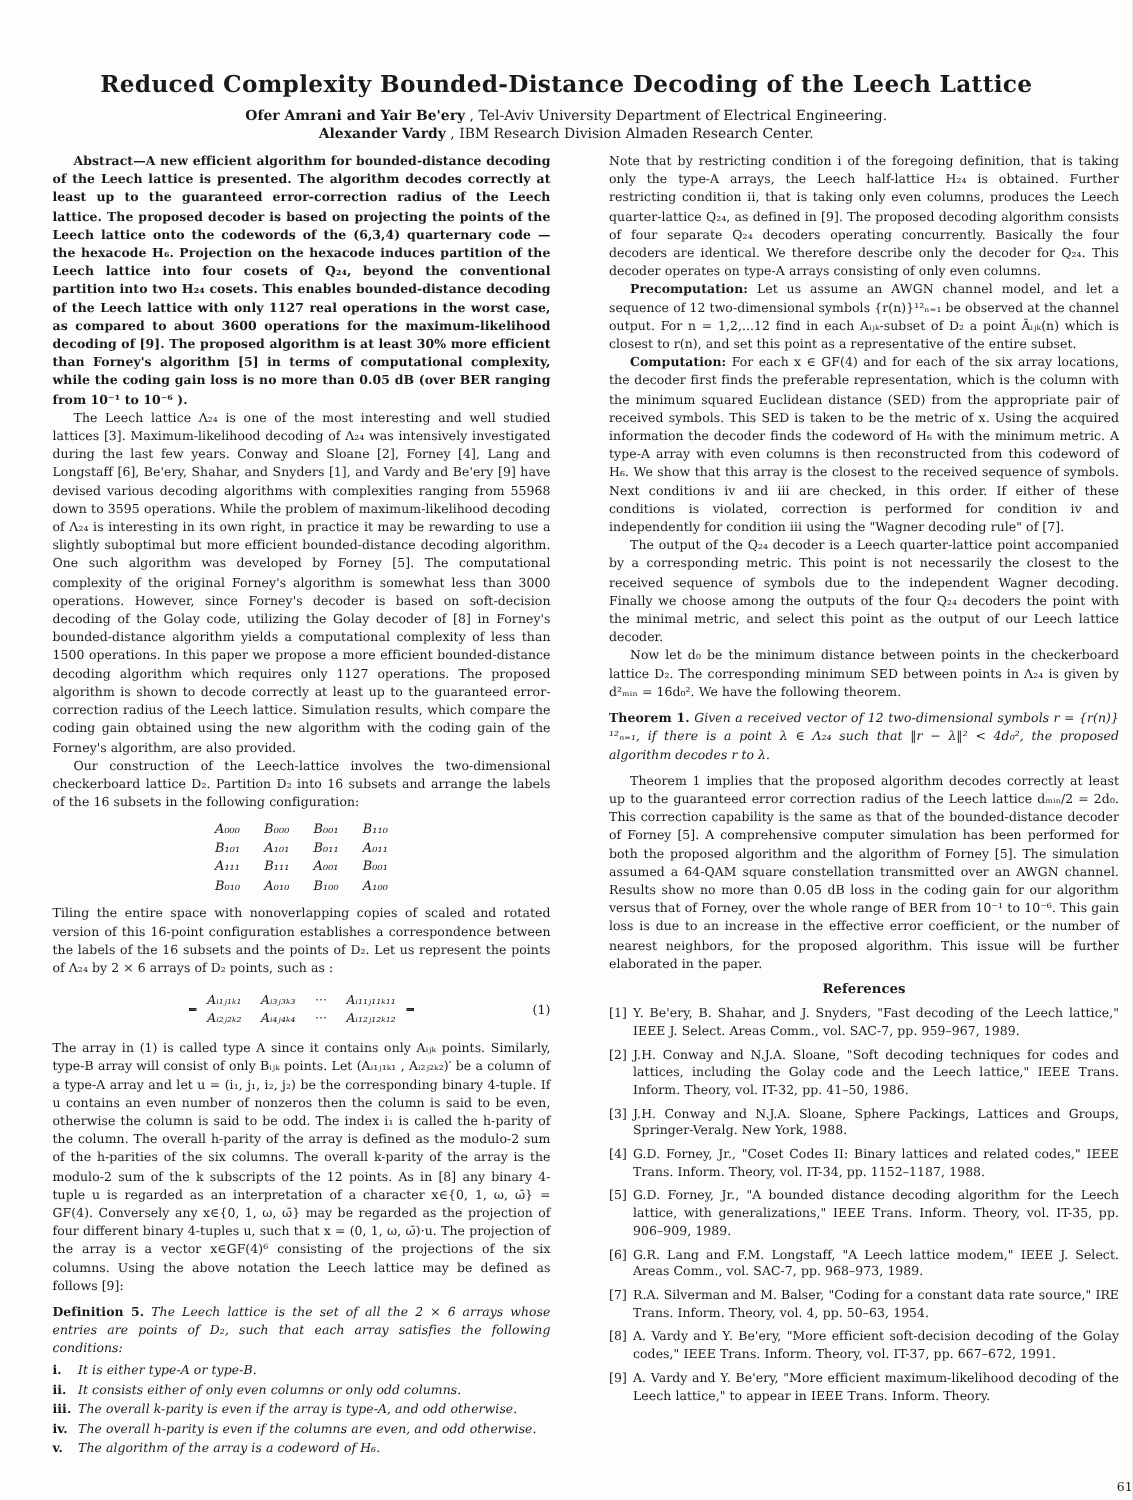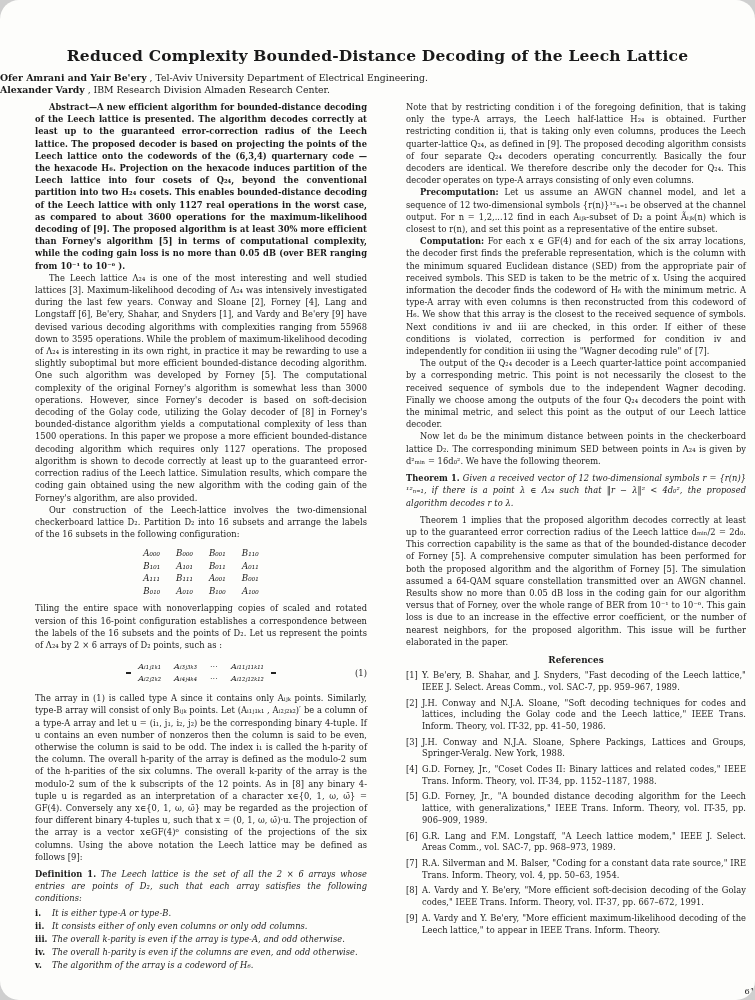--- a/index.html
+++ b/index.html
@@ -1,27 +1,26 @@
 <!DOCTYPE html>
 <html><head>
 <meta charset="utf-8">
 <style>
   html,body { margin:0; padding:0; background:#cfcfcf; }
   .page {
     position:relative; width:755px; height:1000px; margin:0 auto;
     background:#fdfdfb; color:#1a1a1a; overflow:hidden;
     font-family:"DejaVu Serif","DejaVu Sans",serif;
-    border-radius:19px;
   }
   .title {
     position:absolute; top:46px; left:0; right:0; text-align:center;
     font-size:15.5px; font-weight:bold; letter-spacing:.2px;
   }
   .authors {
-    position:absolute; top:72px; left:0; right:0; 
+    position:absolute; top:72px; left:0; right:0; text-align:center;
     font-size:9.3px; line-height:12px;
   }
   .authors b { font-weight:bold; }
   .col {
     position:absolute; top:101px; font-size:8.3px; line-height:12.2px;
     text-align:justify; letter-spacing:.05px;
   }
   .col.left  { left:35px;  width:332px; }
   .col.right { left:386px; width:340px;margin-left:20px; }
   p.p { margin:0; }
@@ -110,21 +109,21 @@
             <span>Aᵢ₁₂ⱼ₁₂ₖ₁₂</span>
         </div>
         <div class="bracket-r"></div>
       </div>
       <span class="eq-no">(1)</span>
     </div>
 
     <p class="p">The array in (1) is called type A since it contains only Aᵢⱼₖ points. Similarly, type-B array will consist of only Bᵢⱼₖ points. Let (Aᵢ₁ⱼ₁ₖ₁ , Aᵢ₂ⱼ₂ₖ₂)′ be a column of a type-A array and let u = (i₁, j₁, i₂, j₂) be the corresponding binary 4-tuple. If u contains an even number of nonzeros then the column is said to be even, otherwise the column is said to be odd. The index i₁ is called the h-parity of the column. The overall h-parity of the array is defined as the modulo-2 sum of the h-parities of the six columns. The overall k-parity of the array is the modulo-2 sum of the k subscripts of the 12 points. As in [8] any binary 4-tuple u is regarded as an interpretation of a character x∈{0, 1, ω, ω̄} = GF(4). Conversely any x∈{0, 1, ω, ω̄} may be regarded as the projection of four different binary 4-tuples u, such that x = (0, 1, ω, ω̄)·u. The projection of the array is a vector x∈GF(4)⁶ consisting of the projections of the six columns. Using the above notation the Leech lattice may be defined as follows [9]:</p>
 
     <div class="gap" style="margin-top:5px;">
-      <p class="p"><b>Definition 1.</b> <i>The Leech lattice is the set of all the 2 × 6 arrays whose entries are points of D₂, such that each array satisfies the following conditions:</i></p>
+      <p class="p"><b>Definition 5.</b> <i>The Leech lattice is the set of all the 2 × 6 arrays whose entries are points of D₂, such that each array satisfies the following conditions:</i></p>
       <div style="margin-top:2px;">
         <div class="def-item">
             <b>i.</b>
             <i>It is either type-A or type-B.</i>
           </div>
         <div class="def-item">
             <b>ii.</b>
             <i>It consists either of only even columns or only odd columns.</i>
           </div>
         <div class="def-item">

